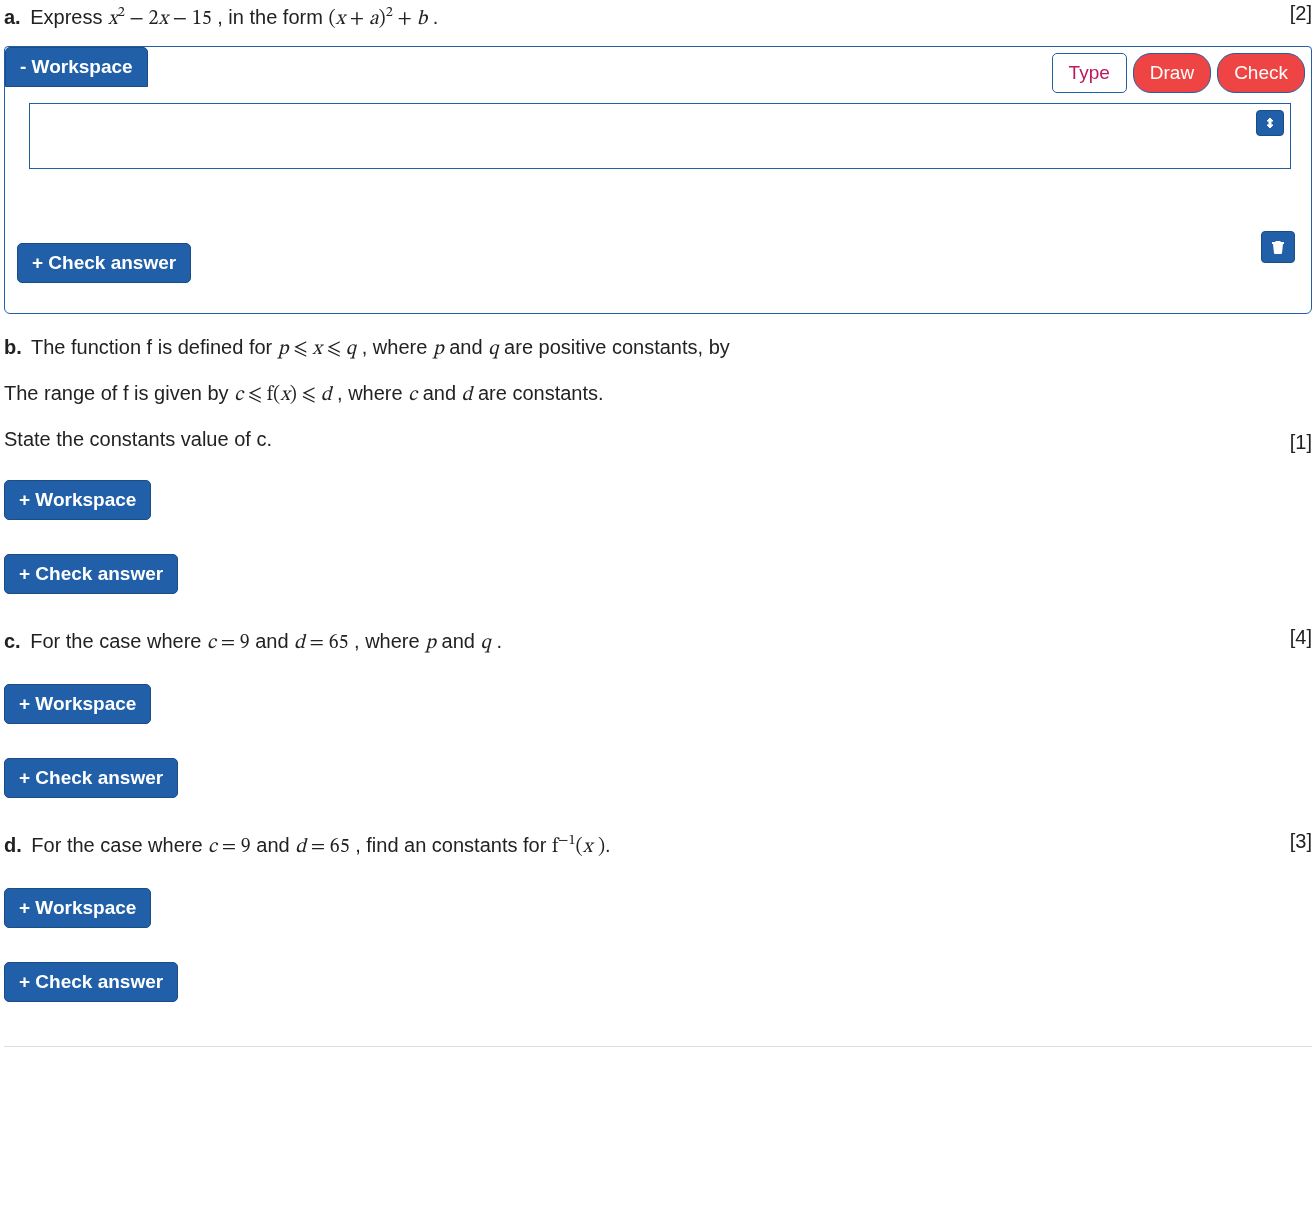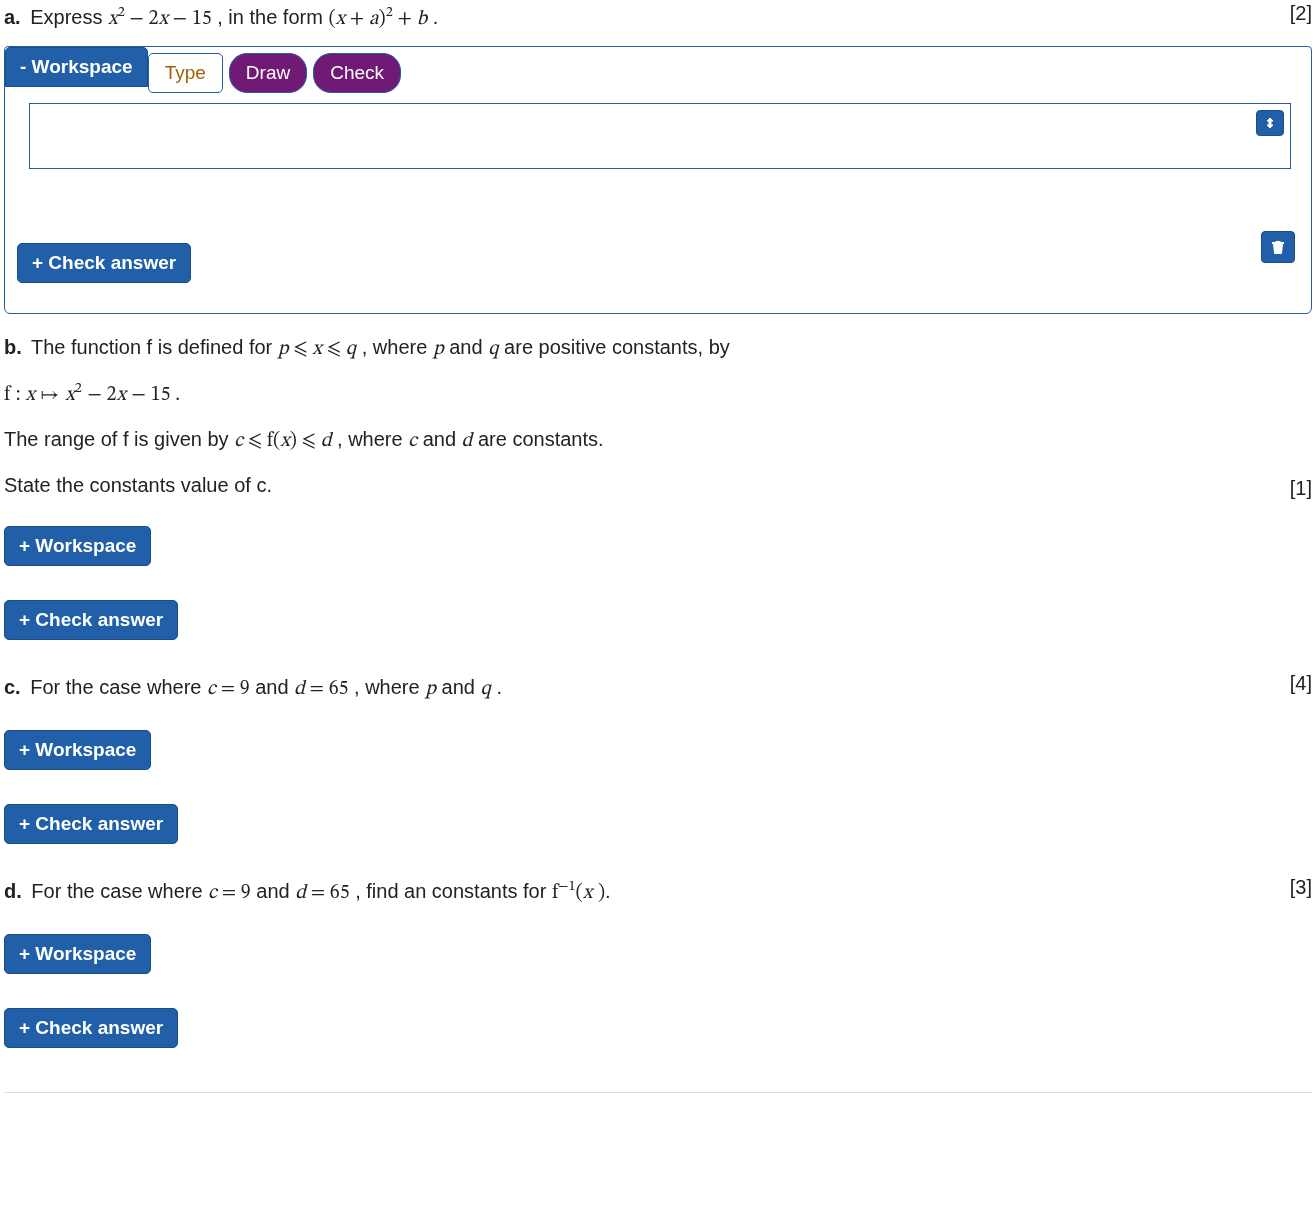--- a/index.html
+++ b/index.html
@@ -39,41 +39,41 @@
   }
   .btnrow { margin-bottom: 6px; }
   .ws-open {
     border: 1px solid #2160a9;
     border-radius: 4px 4px 6px 6px;
     padding: 0 0 16px 0;
     margin-bottom: 10px;
   }
   .ws-tabs {
     display: flex;
-    justify-content: flex-start;
+    justify-content: space-between;
     align-items: flex-start;
   }
   .ws-tabs-left .btn,
   .ws-tabs-right .btn {
     border-radius: 5px 5px 0 0;
     margin: 0;
   }
   .ws-tabs-right { display: flex; gap: 6px; padding: 6px 6px 0 0; }
   .tab {
     background: #fff;
-    color: #a16207;
+    color: #be185d;
     border: 1px solid #2160a9;
     border-radius: 5px;
     padding: 8px 16px;
     font-size: 19px;
     cursor: pointer;
     font-weight: 500;
   }
   .tab.primary {
-    background: #701a75;
+    background: #ef4444;
     color: #fff;
     border-radius: 18px;
   }
   .ws-area {
     margin: 0 10px;
     padding: 8px 10px;
     border: 1px solid #2160a9;
     border-top: 1px solid #2160a9;
     min-height: 66px;
     position: relative;
@@ -173,23 +173,20 @@
     </div>
   </div>
 
   <div class="part">
     <div class="qrow">
       <div class="qtext">
         <p>
           <span class="lbl">b.</span>
           <span>The function f is defined for </span><span class="mi"><span class="mi">p</span> <span class="mn">⩽</span> <span class="mi">x</span> <span class="mn">⩽</span> <span class="mi">q</span></span><span> , where <span class="mi">p</span> and <span class="mi">q</span> are positive constants, by</span>
         </p>
-        <p class="indent">
-          <span class="mn">f : </span><span class="mi">x</span> <span class="mn">↦</span> <span class="mi">x</span><sup class="mn">2</sup> <span class="mn">− 2</span><span class="mi">x</span> <span class="mn">− 15 .</span>
-        </p>
         <p>
           <span>The range of f is given by </span><span class="mi"><span class="mi">c</span> <span class="mn">⩽ f(</span><span class="mi">x</span><span class="mn">) ⩽</span> <span class="mi">d</span></span><span> , where <span class="mi">c</span> and <span class="mi">d</span> are constants.</span>
         </p>
         <p>State the constants value of  c.</p>
       </div>
       <div class="marks" style="align-self:flex-end">[1]</div>
     </div>
     <div class="btnrow"><button class="btn">+ Workspace</button></div>
     <div class="btnrow"><button class="btn">+ Check answer</button></div>
   </div>

